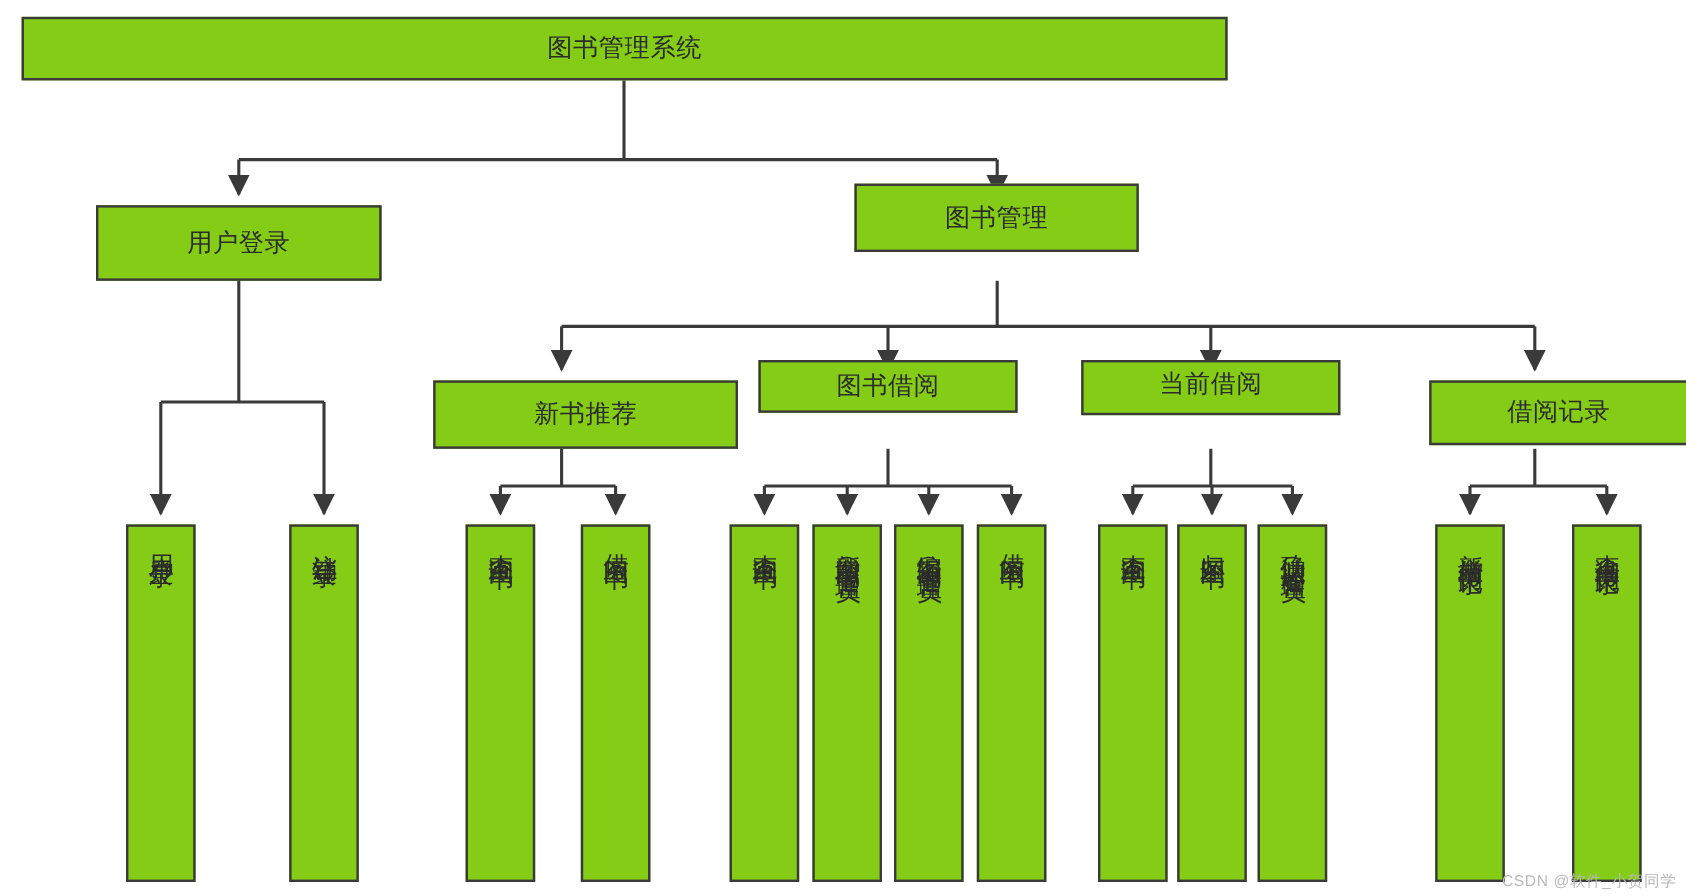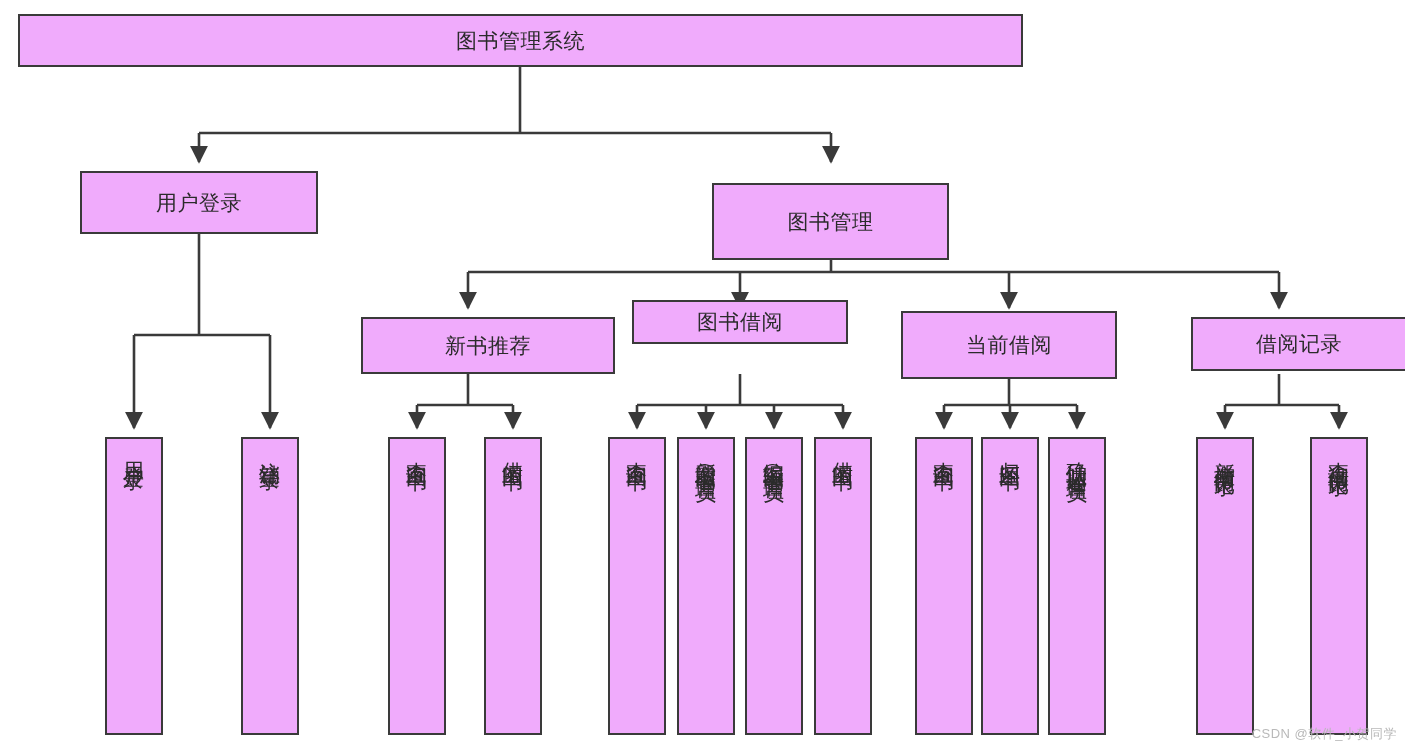--- a/index.html
+++ b/index.html
@@ -23,21 +23,21 @@
     left: 0;
     top: 0;
     width: 1405px;
     height: 747px;
     pointer-events: none;
   }
   .node {
     position: absolute;
     box-sizing: border-box;
     border: 2px solid #3a3a3a;
-    background: #f0abfc;
+    background: #84cc16;
     display: flex;
     align-items: center;
     justify-content: center;
     color: #2b2b2b;
     line-height: 1.22;
   }
   .node-label {
     display: block;
     text-align: center;
     white-space: pre;
@@ -127,31 +127,31 @@
     </g>
   </svg>
 
   <div class="node h" style="left:18px; top:14px; width:1005px; height:53px;">
     <span class="node-label">图书管理系统</span>
   </div>
 
   <div class="node h" style="left:80px; top:171px; width:238px; height:63px;">
     <span class="node-label">用户登录</span>
   </div>
-  <div class="node h" style="left:712px; top:183px; width:237px; height:77px;">
+  <div class="node h" style="left:712px; top:153px; width:237px; height:57px;">
     <span class="node-label">图书管理</span>
   </div>
 
   <div class="node h" style="left:361px; top:317px; width:254px; height:57px;">
     <span class="node-label">新书推荐</span>
   </div>
   <div class="node h" style="left:632px; top:300px; width:216px; height:44px;">
     <span class="node-label">图书借阅</span>
   </div>
-  <div class="node h" style="left:901px; top:311px; width:216px; height:68px;">
+  <div class="node h" style="left:901px; top:300px; width:216px; height:46px;font-family:Liberation Mono, monospace;">
     <span class="node-label">当前借阅</span>
   </div>
   <div class="node h" style="left:1171px; top:317px; width:216px; height:54px;margin-left:20px;">
     <span class="node-label">借阅记录</span>
   </div>
 
   <div class="node v" style="left:105px; top:437px; width:58px; height:298px;">
     <span class="node-label">用户登录</span>
   </div>
   <div class="node v" style="left:241px; top:437px; width:58px; height:298px;">

